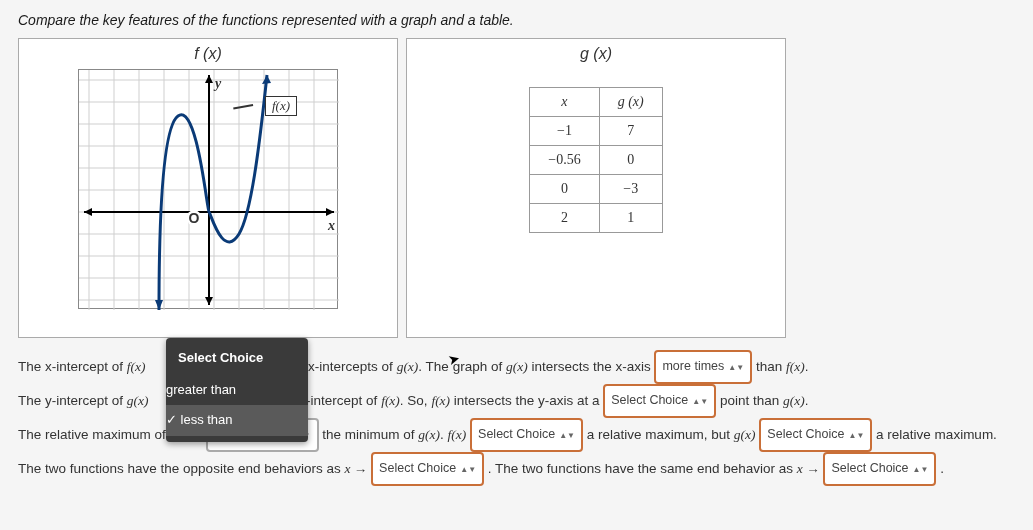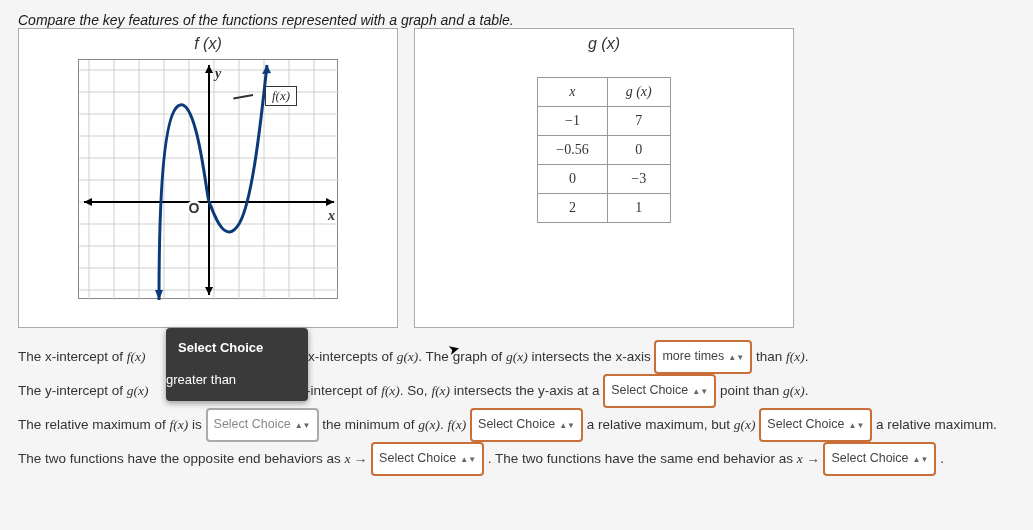--- a/index.html
+++ b/index.html
@@ -4,22 +4,22 @@
   <style>
     * { box-sizing: border-box; margin: 0; padding: 0; }
     body {
       font-family: Arial, Helvetica, sans-serif;
       font-size: 13px;
       color: #333;
       background: #f5f5f5;
       padding: 12px 18px;
       width: 1033px;
     }
-    .prompt { font-size: 14px; font-style: italic; color:#1a1a1a; }
-    .panel-row { display: flex; gap: 16px; }
+    .prompt { font-size: 14px; margin-bottom: 10px; font-style: italic; color:#1a1a1a; }
+    .panel-row { display: flex; gap: 8px; }
     .panel {
       border: 1px solid #aaa;
       background: #fff;
       width: 380px;
       height: 300px;
       display: flex;
       flex-direction: column;
       align-items: center;
     }
     .panel-header {
@@ -185,20 +185,21 @@
     </div>
   </div>
 
 </div>
 
 <div class="sentences">
 
   <div class="dropdown-pop">
     <div class="title">Select Choice</div>
     <div class="opt">greater than</div>
+    <div class="opt sel">less than</div>
   </div>
   <span class="cursor-icon">➤</span>
 
   <div class="line">
     <span>The x-intercept of </span><span class="italic">f(x)</span>
     <span style="display:inline-block;width:140px;"></span>
     <span>th x-intercepts of </span><span class="italic">g(x)</span><span>. The graph of </span><span class="italic">g(x)</span><span> intersects the x-axis </span>
     <span class="select-chip">
         <span>more times</span>
         <span class="stepper">▲▼</span>

